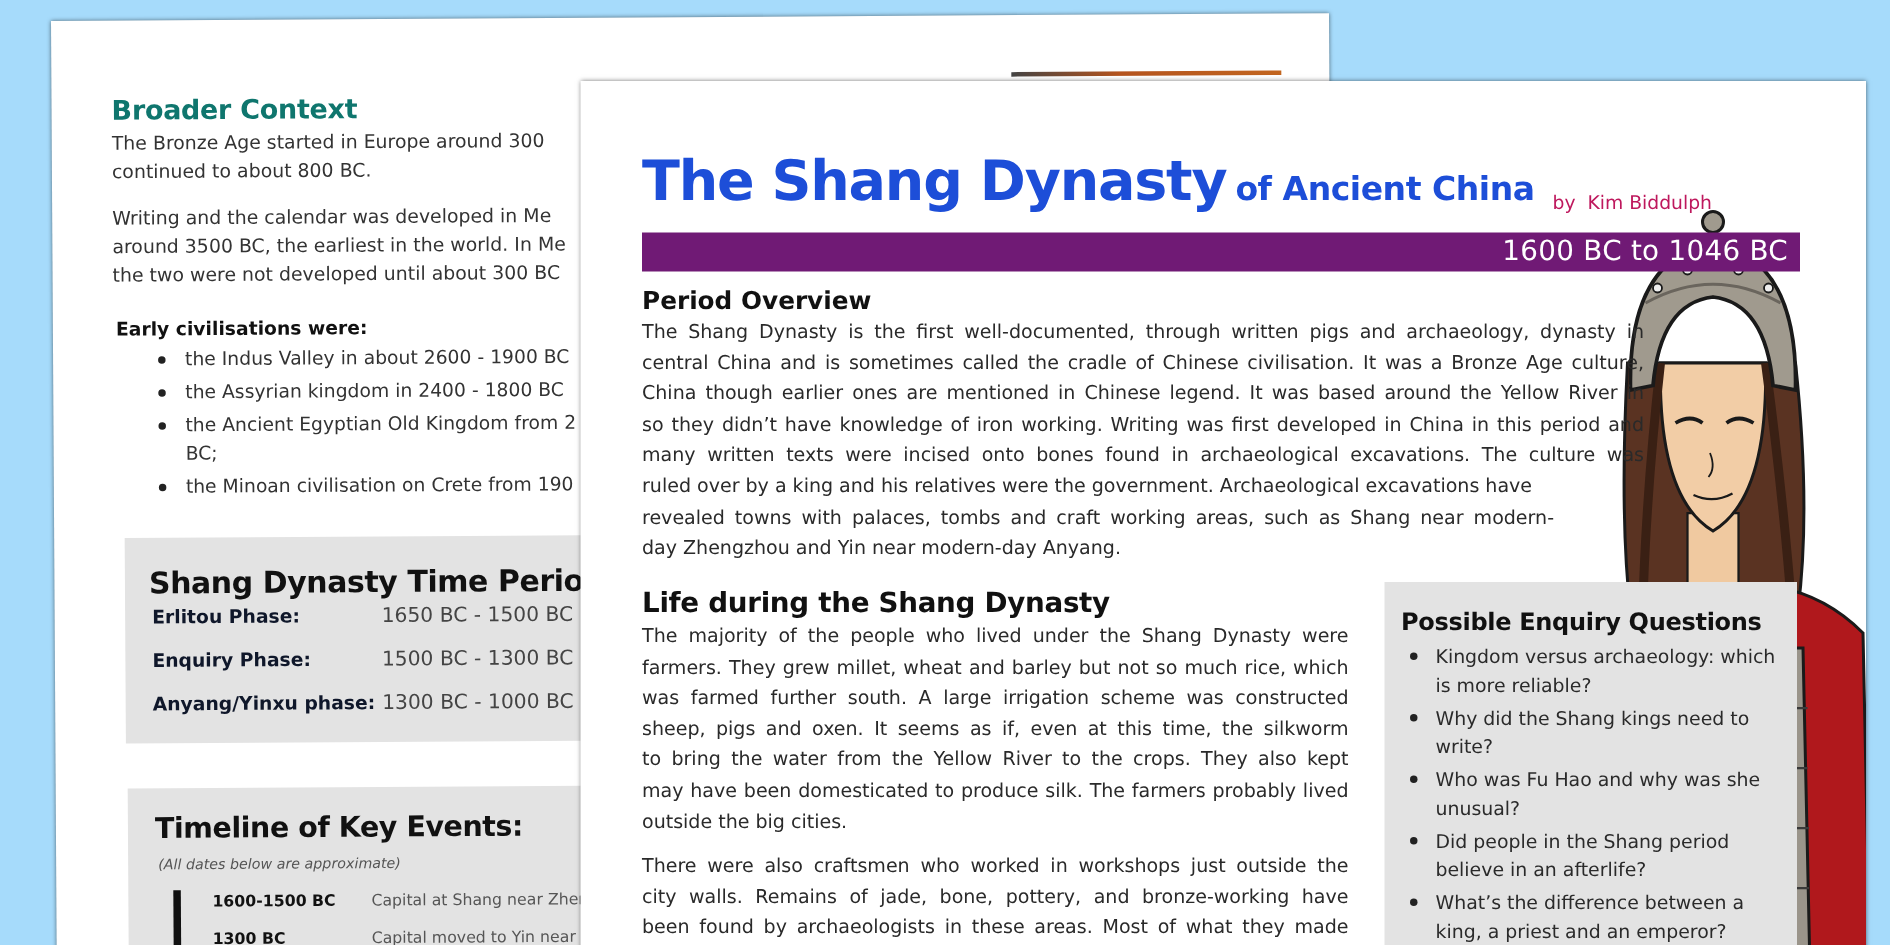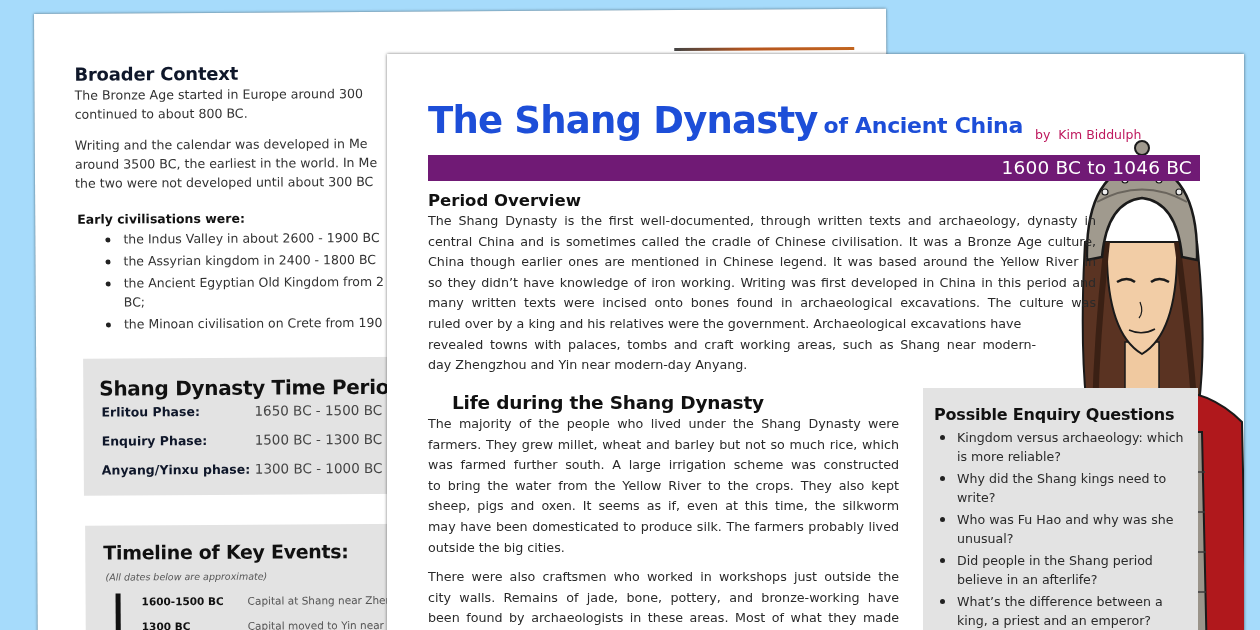--- a/index.html
+++ b/index.html
@@ -21,21 +21,21 @@
     left: 34px; top: 14px; width: 852px; height: 640px;
     transform: rotate(-0.35deg);
     transform-origin: top left;
   }
   #back-page .orange-strip {
     position: absolute; left: 640px; top: 38px; width: 180px; height: 3px;
     background: linear-gradient(90deg, #444 0%, #b5541e 40%, #c2651f 100%);
   }
   .bp-heading {
     position: absolute; left: 40px; top: 50px;
-    font-weight: bold; font-size: 18px; color: #0f172a; letter-spacing: -0.2px;
+    font-weight: bold; font-size: 18px; color: #0f766e; letter-spacing: -0.2px;
   }
   .bp-para {
     position: absolute; left: 40px; width: 340px;
     font-size: 12.6px; line-height: 19px; color: #333;
     white-space: nowrap; overflow: hidden;
   }
   .bp-subhead {
     position: absolute; left: 42px; top: 198px;
     font-size: 12.5px; font-weight: bold; color: #111;
   }
@@ -93,21 +93,21 @@
     background: #701a75;
   }
   .date-bar .date-text {
     position: absolute; right: 8px; top: 2px;
     color: #fff; font-size: 18.5px; letter-spacing: 0.2px; white-space: nowrap;
   }
   .section-head {
     position: absolute; font-weight: bold; color: #111; white-space: nowrap;
   }
   #overview-head { left: 41px; top: 137px; font-size: 16.5px; }
-  #life-head { left: 41px; top: 338px; font-size: 18.5px; letter-spacing: -0.2px; margin-left: 24px; }
+  #life-head { left: 41px; top: 338px; font-size: 18.5px; letter-spacing: -0.2px; }
   .body-text {
     position: absolute; font-size: 12.7px; line-height: 20.6px; color: #2a2a2a;
   }
   .body-text .ln { display: block; white-space: nowrap; text-align: justify; text-align-last: justify; }
   .body-text .ln.last { text-align-last: left; }
   #overview-text { left: 41px; top: 157px; width: 668px; }
   #overview-text .ln.short1 { width: 608px; text-align-last: left; }
   #overview-text .ln.short2 { width: 608px; }
   #life-text { left: 41px; top: 360px; width: 471px; }
   #craft-text { left: 41px; top: 513px; width: 471px; }
@@ -244,37 +244,37 @@
   </div>
   <div class="fp-author">
     <span class="by">by</span><span>Kim Biddulph</span>
   </div>
   <div class="date-bar">
     <span class="date-text">1600 BC to 1046 BC</span>
   </div>
 
   <div class="section-head" id="overview-head">Period Overview</div>
   <div class="body-text" id="overview-text">
-    <span class="ln">The Shang Dynasty is the first well-documented, through written texts and archaeology, dynasty in</span>
+    <span class="ln">The Shang Dynasty is the first well-documented, through written pigs and archaeology, dynasty in</span>
     <span class="ln">central China and is sometimes called the cradle of Chinese civilisation. It was a Bronze Age culture,</span>
     <span class="ln">China though earlier ones are mentioned in Chinese legend. It was based around the Yellow River in</span>
     <span class="ln">so they didn’t have knowledge of iron working. Writing was first developed in China in this period and</span>
     <span class="ln">many written texts were incised onto bones found in archaeological excavations. The culture was</span>
     <span class="ln short1">ruled over by a king and his relatives were the government. Archaeological excavations have</span>
     <span class="ln short2">revealed towns with palaces, tombs and craft working areas, such as Shang near modern-</span>
     <span class="ln last">day Zhengzhou and Yin near modern-day Anyang.</span>
   </div>
 
   <div class="section-head" id="life-head">Life during the Shang Dynasty</div>
   <div class="body-text" id="life-text">
     <span class="ln">The majority of the people who lived under the Shang Dynasty were</span>
     <span class="ln">farmers. They grew millet, wheat and barley but not so much rice, which</span>
     <span class="ln">was farmed further south. A large irrigation scheme was constructed</span>
+    <span class="ln">sheep, pigs and oxen. It seems as if, even at this time, the silkworm</span>
     <span class="ln">to bring the water from the Yellow River to the crops. They also kept</span>
-    <span class="ln">sheep, pigs and oxen. It seems as if, even at this time, the silkworm</span>
     <span class="ln">may have been domesticated to produce silk. The farmers probably lived</span>
     <span class="ln last">outside the big cities.</span>
   </div>
   <div class="body-text" id="craft-text">
     <span class="ln">There were also craftsmen who worked in workshops just outside the</span>
     <span class="ln">city walls. Remains of jade, bone, pottery, and bronze-working have</span>
     <span class="ln">been found by archaeologists in these areas. Most of what they made</span>
   </div>
 
   <div id="enquiry-box">

